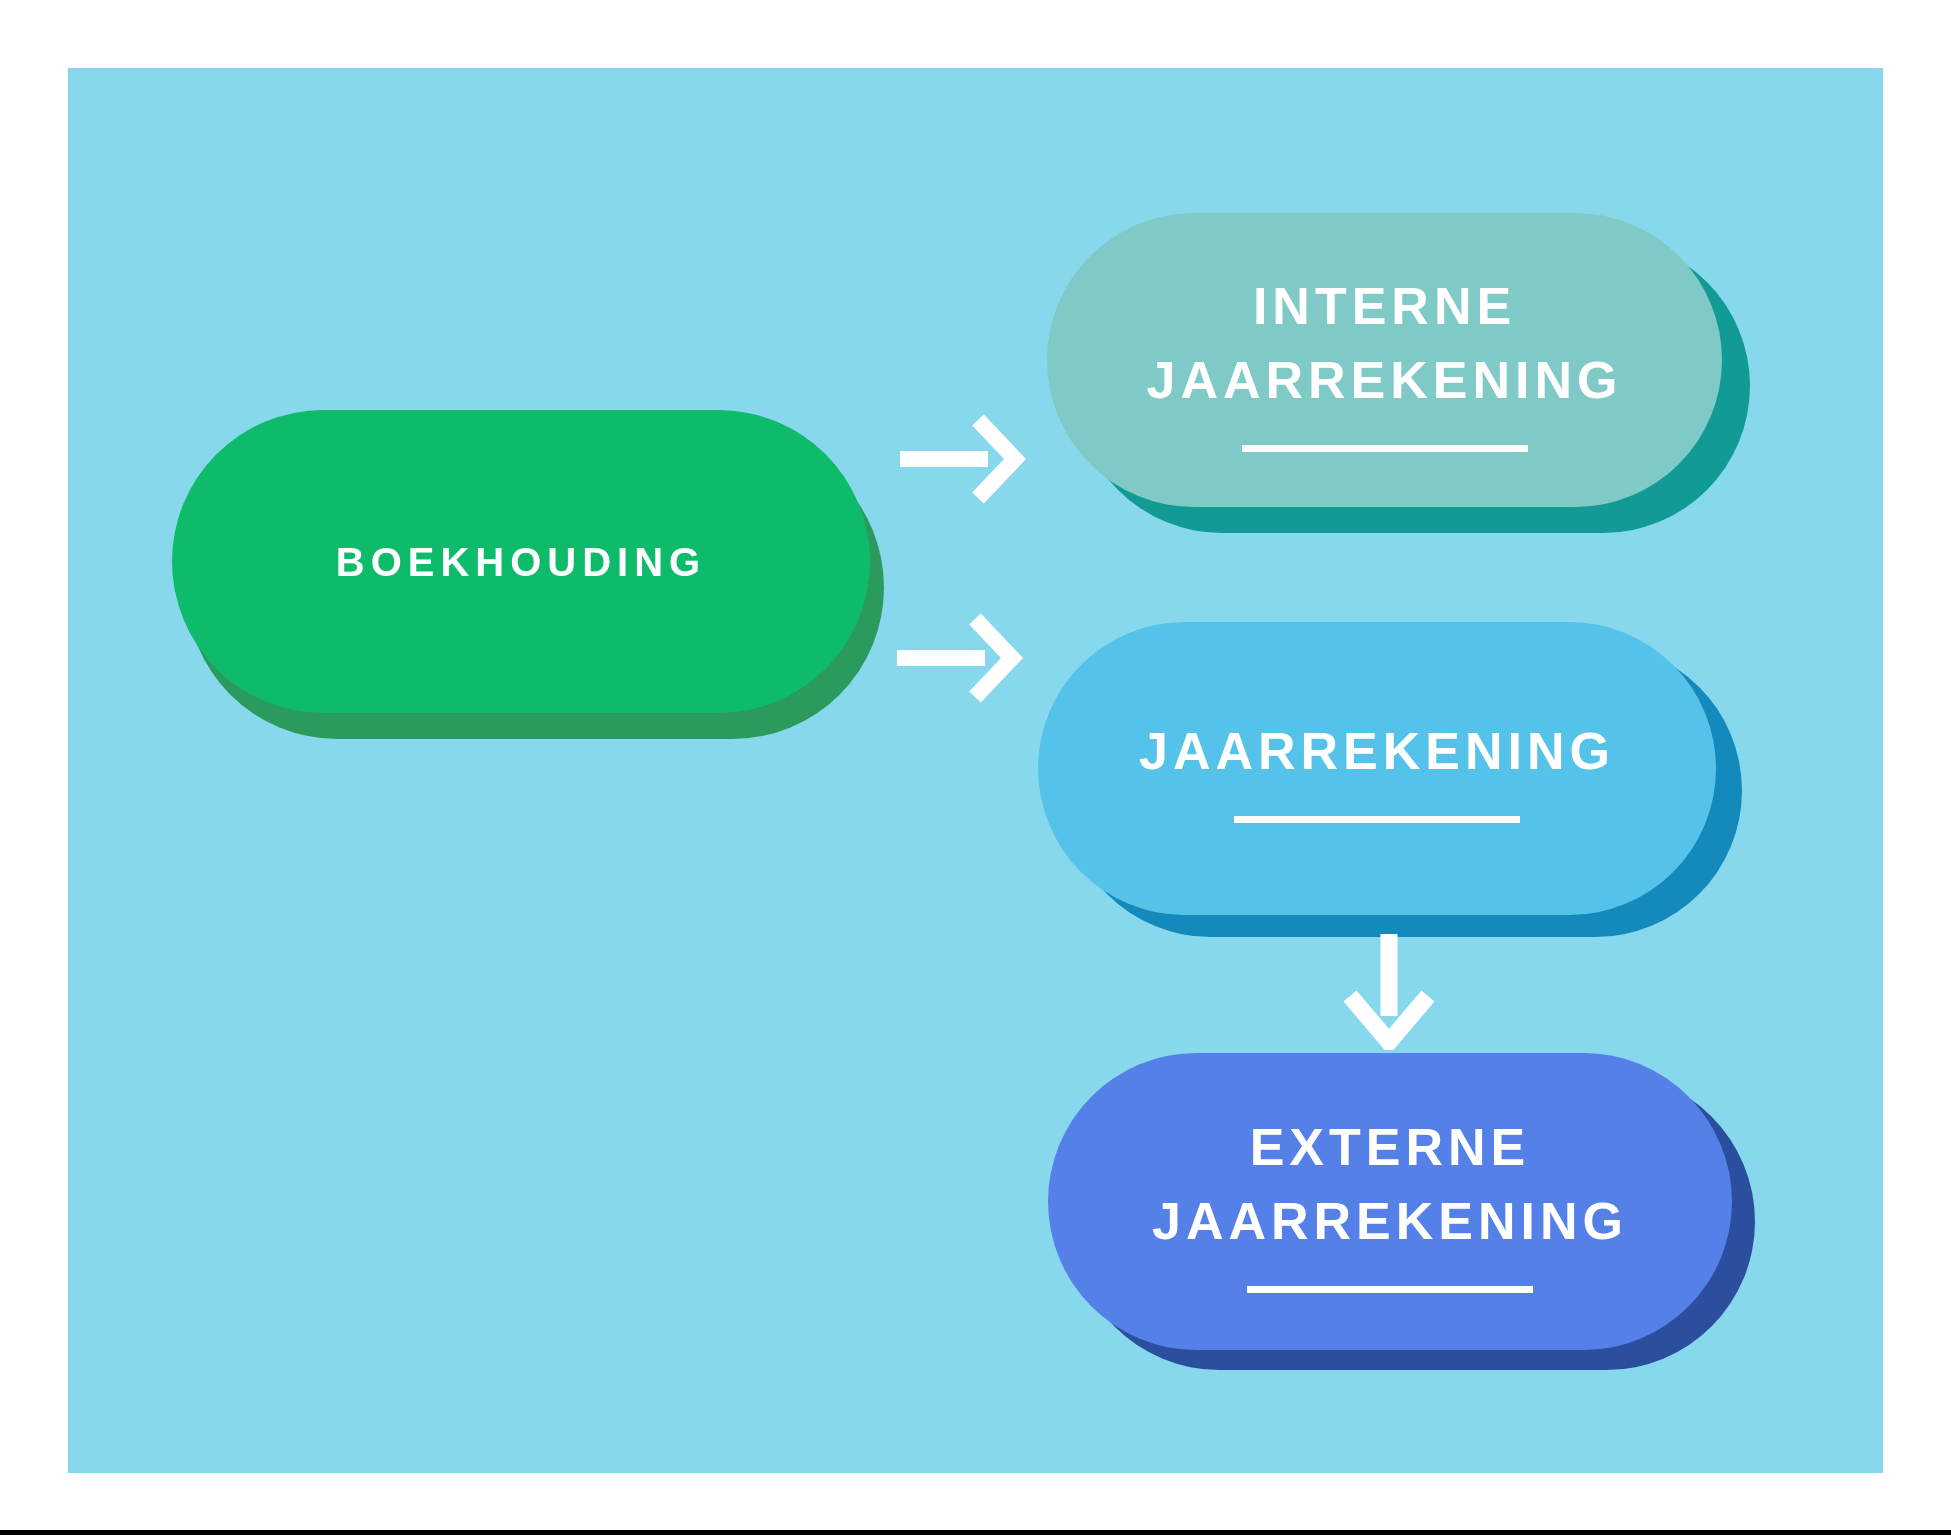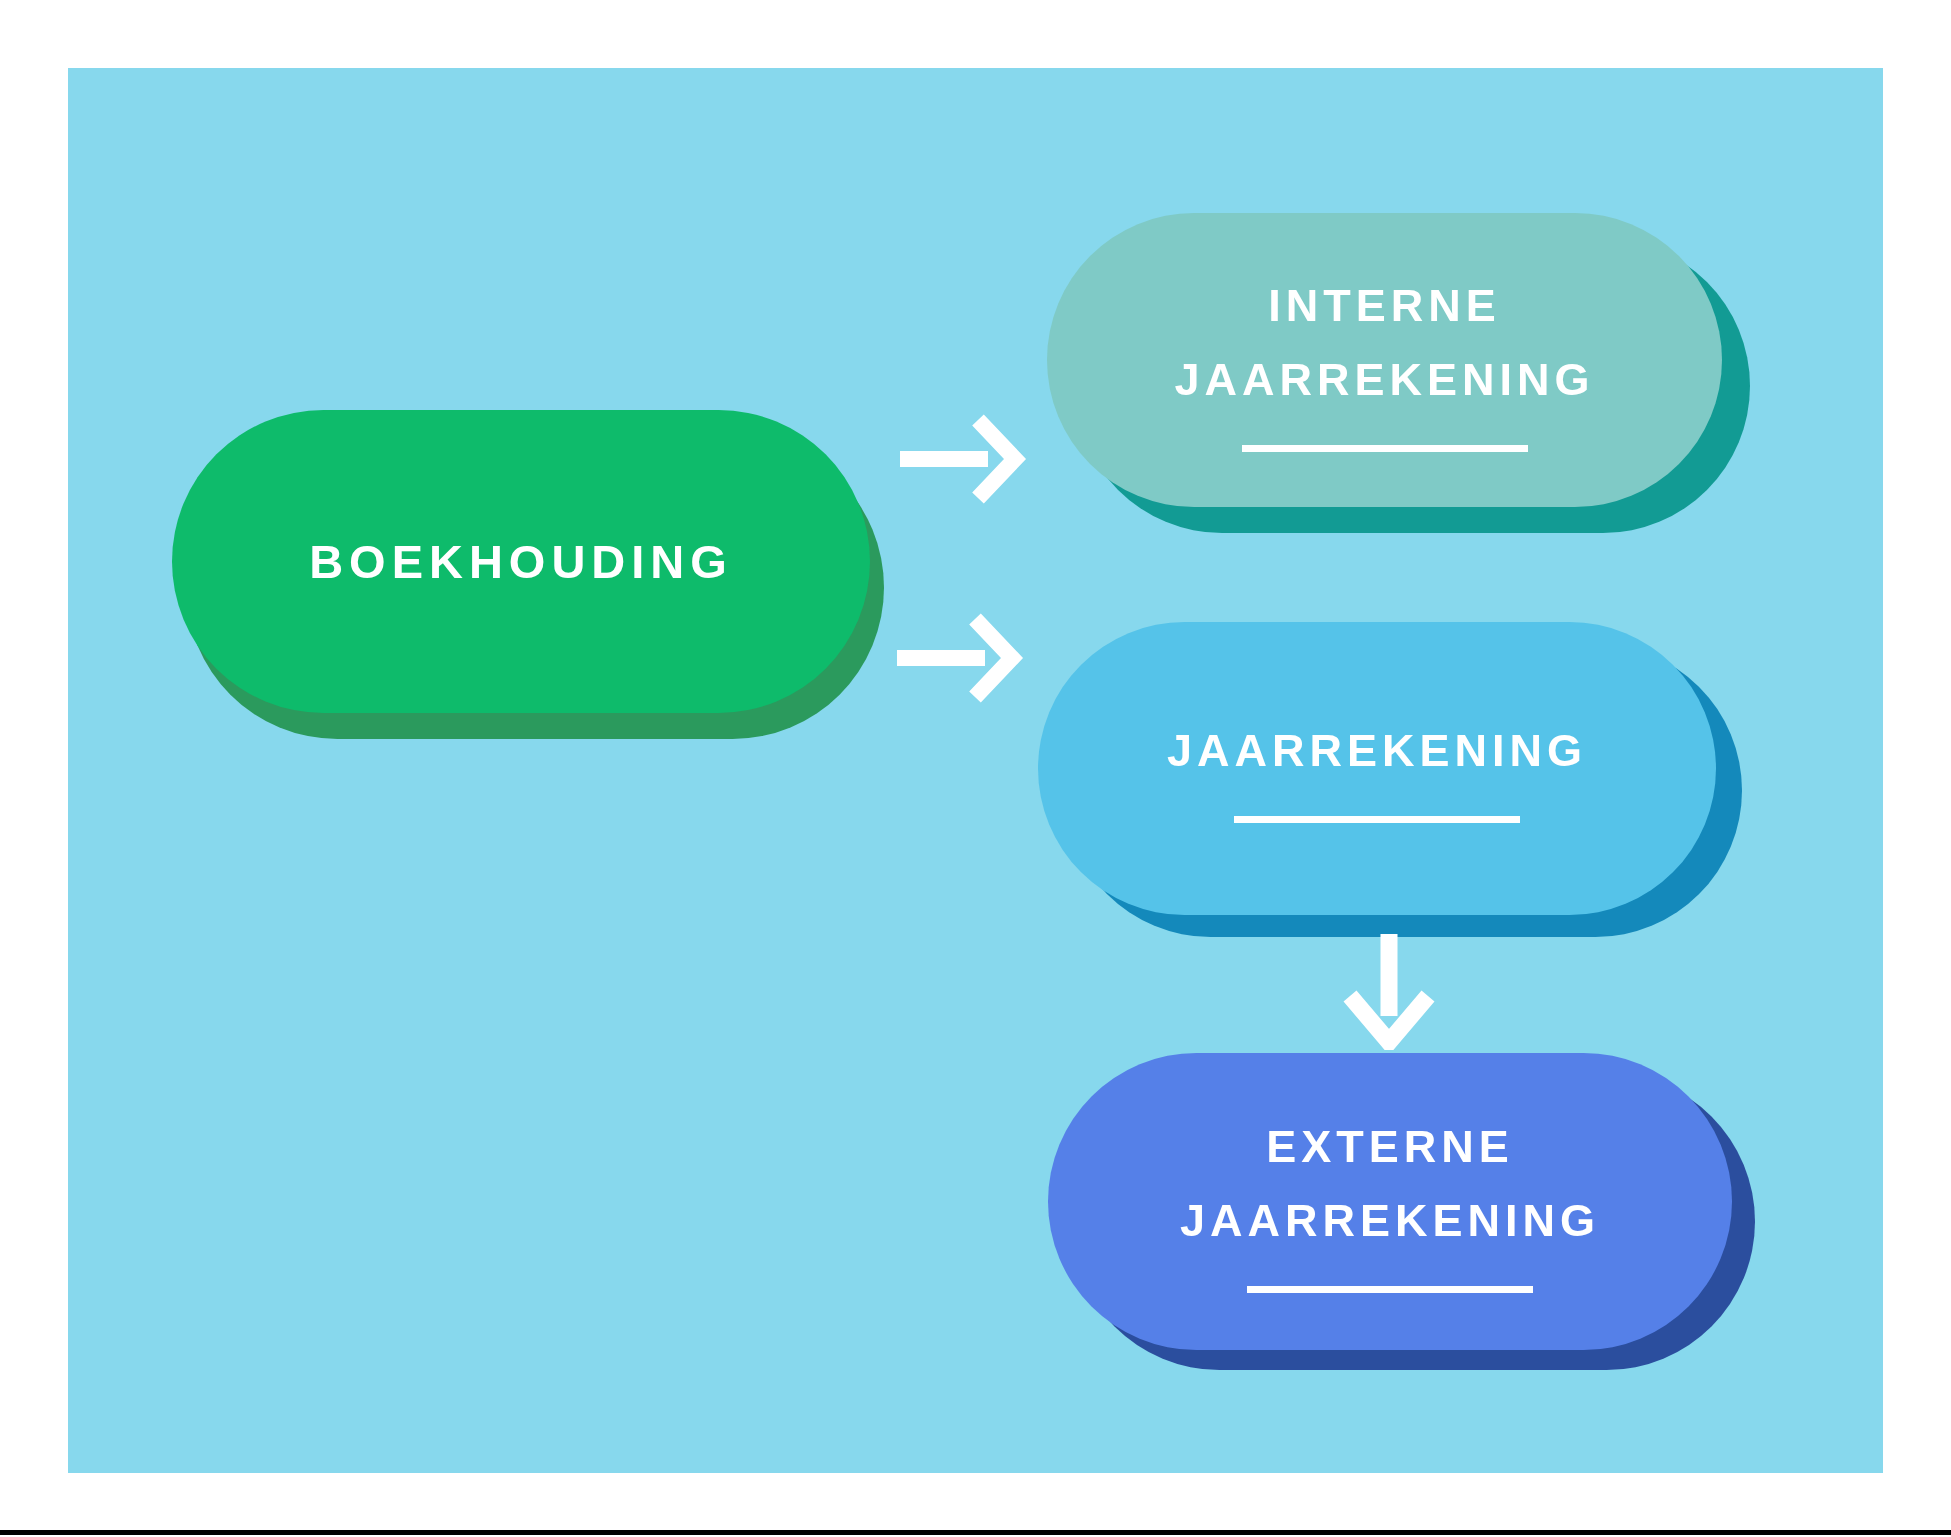--- a/index.html
+++ b/index.html
@@ -59,28 +59,28 @@
   }
   .pill-indigo {
     left: 1048px;
     top: 1053px;
     width: 684px;
     height: 297px;
     background: #5580e8;
     box-shadow: 23px 20px 0 0 #2b4e9e;
   }
   .label-lg {
-    font-size: 47px;
+    font-size: 40px;
     font-weight: 700;
     letter-spacing: 6px;
     line-height: 70px;
     white-space: nowrap;
   }
   .label {
-    font-size: 45px;
+    font-size: 52px;
     font-weight: 700;
     letter-spacing: 5px;
     line-height: 74px;
     white-space: nowrap;
   }
   .underline {
     display: block;
     width: 286px;
     height: 7px;
     margin-top: 28px;

